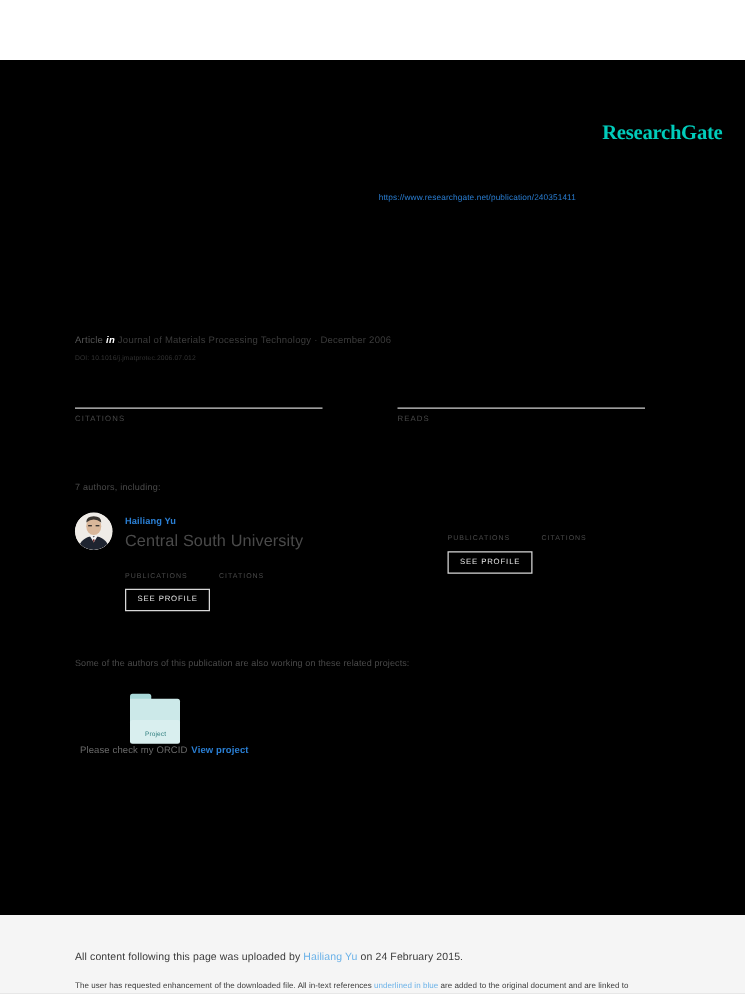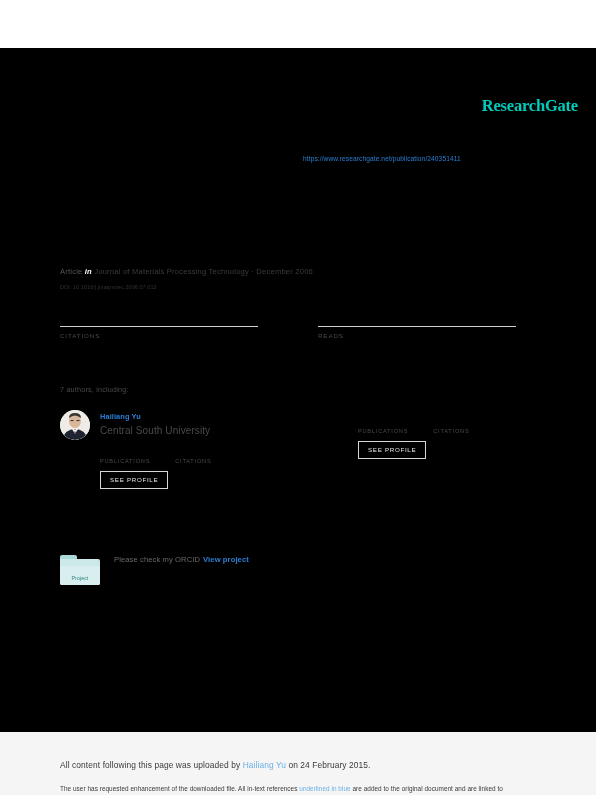--- a/index.html
+++ b/index.html
@@ -153,21 +153,21 @@
 
   .author-meta { margin-left: 10px; padding-top: 2px; min-width: 0; }
   .author-name {
     font-size: 7.4px;
     font-weight: bold;
     color: #2a7fd4;
     letter-spacing: 0.1px;
     white-space: nowrap;
   }
   .author-affil {
-    font-size: 10px;
+    font-size: 13px;
     color: #4a4a4a;
     margin-top: 4px;
     letter-spacing: 0.1px;
     white-space: nowrap;
     overflow: hidden;
     text-overflow: ellipsis;
   }
 
   .author-stats {
     display: flex;
@@ -206,22 +206,24 @@
     position: absolute;
     top: 478px;
     left: 60px;
     font-size: 7.2px;
     color: #4a4a4a;
     letter-spacing: 0.1px;
   }
   .project-row {
     position: absolute;
     top: 507px;
-    left: 60px;
+    left: 50px;
     display: flex;
+    align-items: center;
+    flex-direction: column;
   }
   .project-icon {
     width: 40px; height: 30px;
     position: relative;
     flex: 0 0 40px;
   }
   .project-icon .tab {
     position: absolute;
     top: 0; left: 0;
     width: 17px; height: 5px;
@@ -383,20 +385,21 @@
         <div class="stat">
           <div class="stat-value"></div>
           <div class="stat-label">CITATIONS</div>
         </div>
       </div>
       <button class="see-profile">SEE PROFILE</button>
     </div>
 
   </div>
 
+  <div class="projects-head">Some of the authors of this publication are also working on these related projects:</div>
 
   <div class="project-row">
     <div class="project-icon">
       <div class="tab"></div>
       <div class="body"></div>
       <div class="cap"></div>
       <div class="cap-label">Project</div>
     </div>
     <div class="project-text">
       <span>Please check my ORCID</span><a class="project-link">View project</a>

